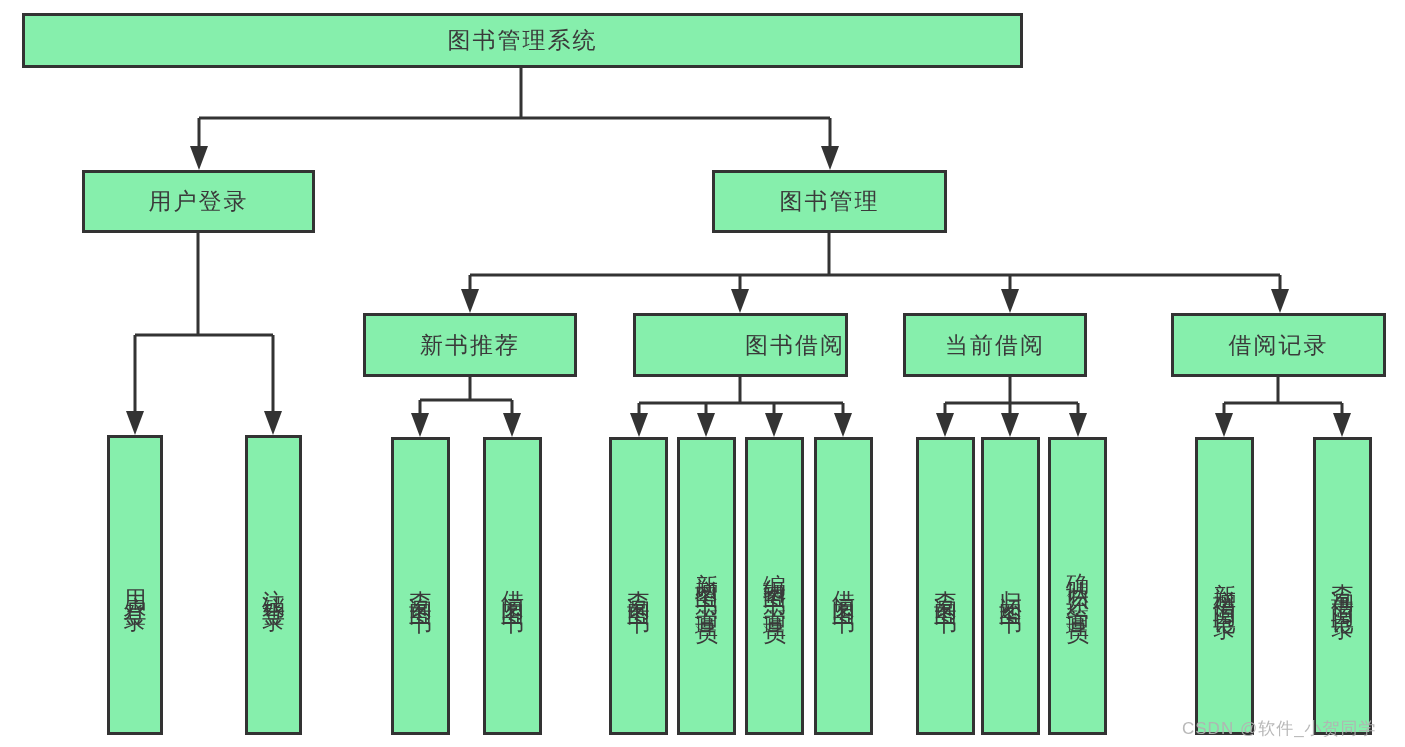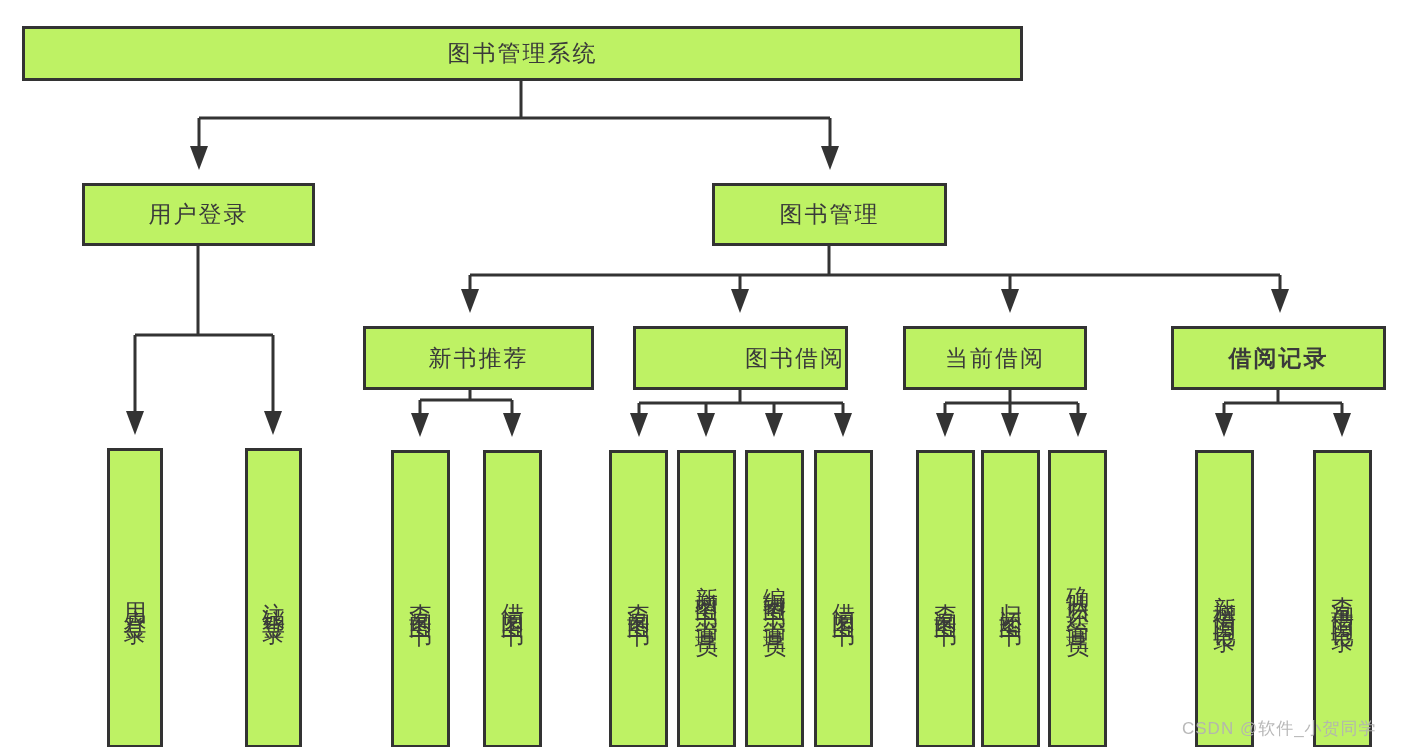--- a/index.html
+++ b/index.html
@@ -2,23 +2,23 @@
 <html><head>
 <meta charset="utf-8">
 <style>
   html,body{margin:0;padding:0;background:#fff;}
   #stage{
     position:relative;width:1405px;height:747px;background:#ffffff;
     font-family:"Liberation Sans","DejaVu Sans",sans-serif;
     color:#333;overflow:hidden;
   }
   .node{
-    position:absolute;box-sizing:border-box;background:#bef264;
+    position:absolute;box-sizing:border-box;background:#86efac;
     border:3px solid #333333;display:flex;align-items:center;justify-content:center;
-    font-size:23px;color:#3a3a3a;letter-spacing:2px;z-index:2;margin-top:13px;
+    font-size:23px;color:#3a3a3a;letter-spacing:2px;z-index:2;
   }
   .v-node{letter-spacing:0;}
   .v-node .vtext{
     writing-mode:vertical-rl;text-orientation:mixed;
     letter-spacing:7px;line-height:1;white-space:nowrap;
   }
   #connector-svg{position:absolute;left:0;top:0;z-index:1;}
   #watermark{
     position:absolute;left:1182px;top:717px;z-index:5;
     font-size:17px;color:rgba(178,178,178,0.92);letter-spacing:1px;white-space:nowrap;
@@ -54,30 +54,30 @@
     <span>图书管理系统</span>
   </div>
 
   <div class="node" style="left:82px;top:170px;width:233px;height:63px;">
     <span>用户登录</span>
   </div>
   <div class="node" style="left:712px;top:170px;width:235px;height:63px;">
     <span>图书管理</span>
   </div>
 
-  <div class="node" style="left:363px;top:313px;width:231px;height:64px;">
+  <div class="node" style="left:363px;top:313px;width:214px;height:64px;">
     <span>新书推荐</span>
   </div>
   <div class="node" style="left:633px;top:313px;width:215px;height:64px;justify-content:flex-end;">
     <span>图书借阅</span>
   </div>
   <div class="node" style="left:903px;top:313px;width:184px;height:64px;">
     <span>当前借阅</span>
   </div>
-  <div class="node" style="left:1171px;top:313px;width:215px;height:64px;font-weight:bold;">
+  <div class="node" style="left:1171px;top:313px;width:215px;height:64px;">
     <span>借阅记录</span>
   </div>
 
   <div class="node v-node" style="left:107px;top:435px;width:56px;height:300px;">
     <span class="vtext">用户登录</span>
   </div>
   <div class="node v-node" style="left:245px;top:435px;width:57px;height:300px;">
     <span class="vtext">注销登录</span>
   </div>
 

